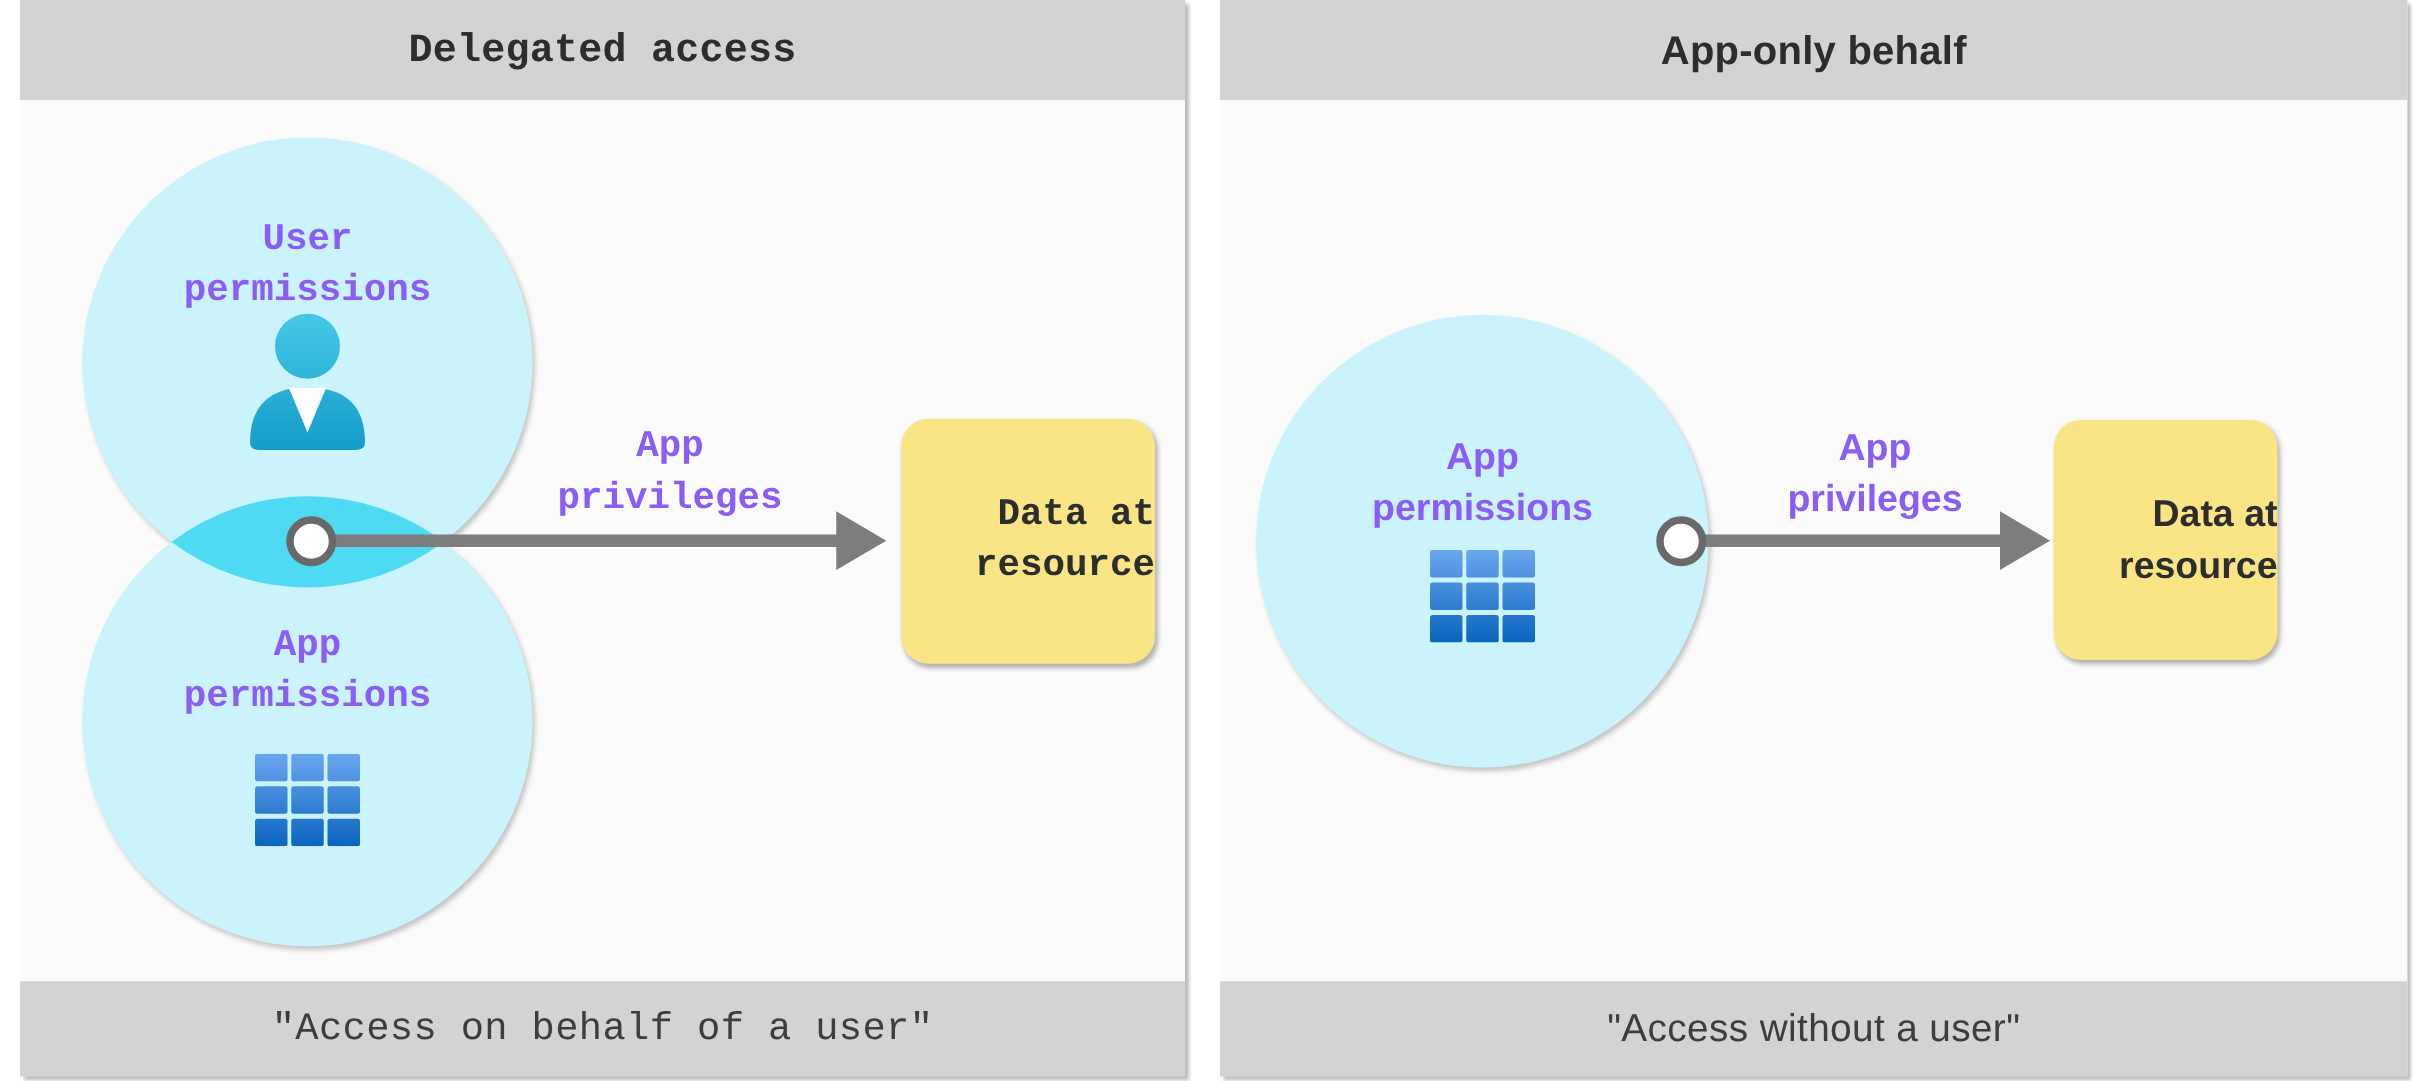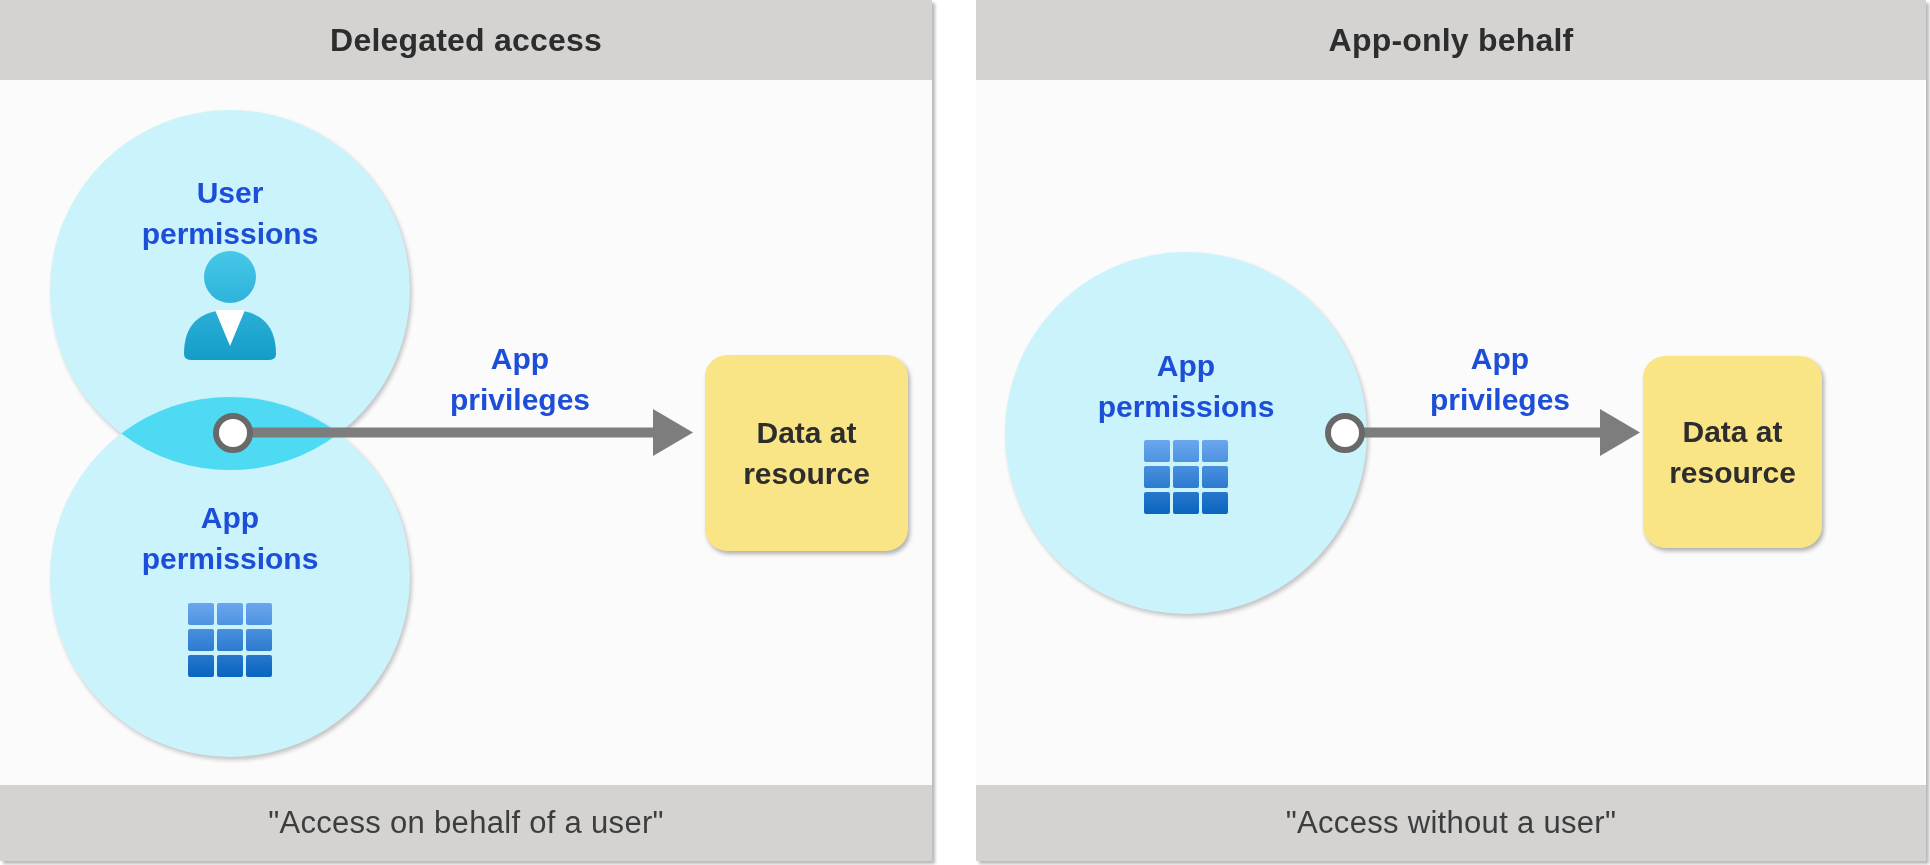--- a/index.html
+++ b/index.html
@@ -5,52 +5,52 @@
   html,body{margin:0;padding:0;}
   body{
     width:1930px;height:865px;position:relative;background:#FFFFFF;
     font-family:"Liberation Sans", sans-serif;overflow:hidden;
     -webkit-font-smoothing:antialiased;
   }
   .panel{
     position:absolute;top:0;height:861px;background:#FBFBFB;
     box-shadow:3px 3px 3px rgba(0,0,0,0.28);
   }
-  .panel.left{left:0;width:932px;}
+  .panel.left{left:16px;width:932px;font-family:Liberation Mono, monospace;}
   .panel.right{left:976px;width:950px;}
   .band{
     position:absolute;left:0;width:100%;background:#D4D3D1;
     display:flex;align-items:center;justify-content:center;
   }
   .band.header{top:0;height:80px;}
   .band.footer{bottom:0;height:76px;}
   .panel-title{
     font-size:32px;font-weight:bold;color:#2D2D2D;letter-spacing:0.2px;
   }
   .quote{
     font-size:31px;font-weight:300;color:#3D3D3D;letter-spacing:0.3px;
   }
   .circle{
     position:absolute;border-radius:50%;background:#CBF3FB;
     box-shadow:2px 3px 4px rgba(0,0,0,0.22);
   }
   .shape-layer{position:absolute;left:0;top:0;pointer-events:none;}
   .label{
-    position:absolute;text-align:center;font-weight:bold;color:#1d4ed8;
+    position:absolute;text-align:center;font-weight:bold;color:#8b5cf6;
     font-size:30px;line-height:41px;
   }
   .dot{
     position:absolute;width:28px;height:28px;border-radius:50%;
     background:#FFFFFF;border:6px solid #696969;box-sizing:content-box;
   }
   .resource-box{
     position:absolute;background:#FAE586;border-radius:22px;
     box-shadow:2px 3px 4px rgba(0,0,0,0.3);
-    display:flex;flex-direction:column;align-items:center;justify-content:center;
-    font-weight:bold;color:#2D2D2D;font-size:30px;line-height:41px;text-align:center;margin-top:20px;
+    display:flex;flex-direction:column;align-items:flex-end;justify-content:center;
+    font-weight:bold;color:#2D2D2D;font-size:30px;line-height:41px;text-align:center;
   }
   .icon-abs{position:absolute;}
 </style>
 </head>
 <body>
 
 <div class="panel left">
 
   <div class="band header">
     <div class="panel-title">Delegated access</div>

